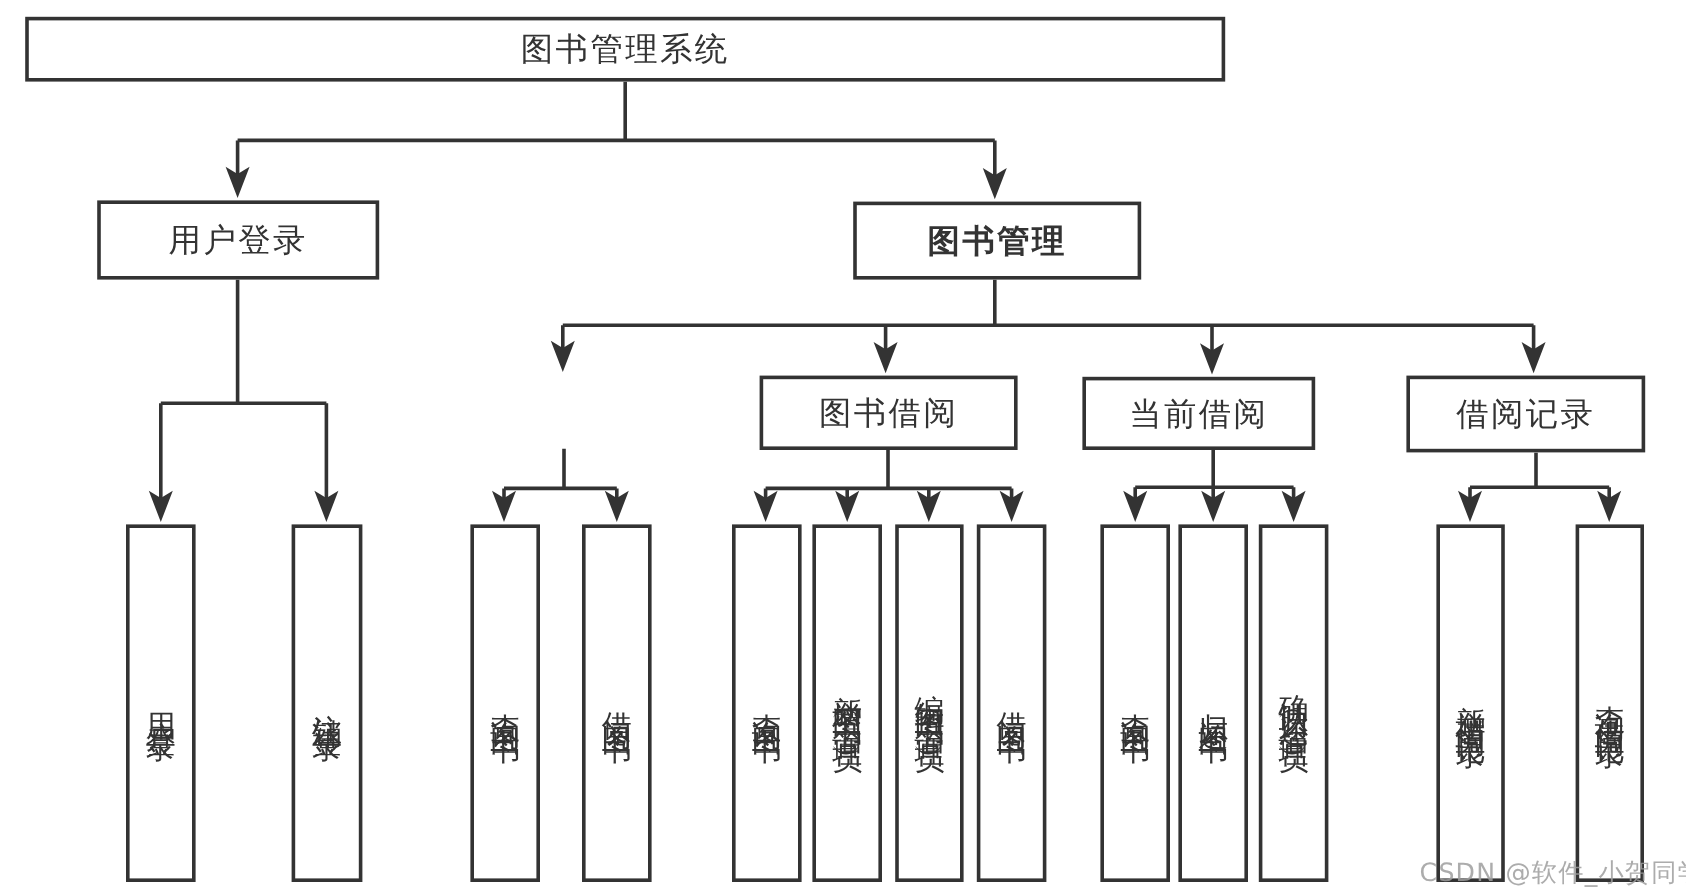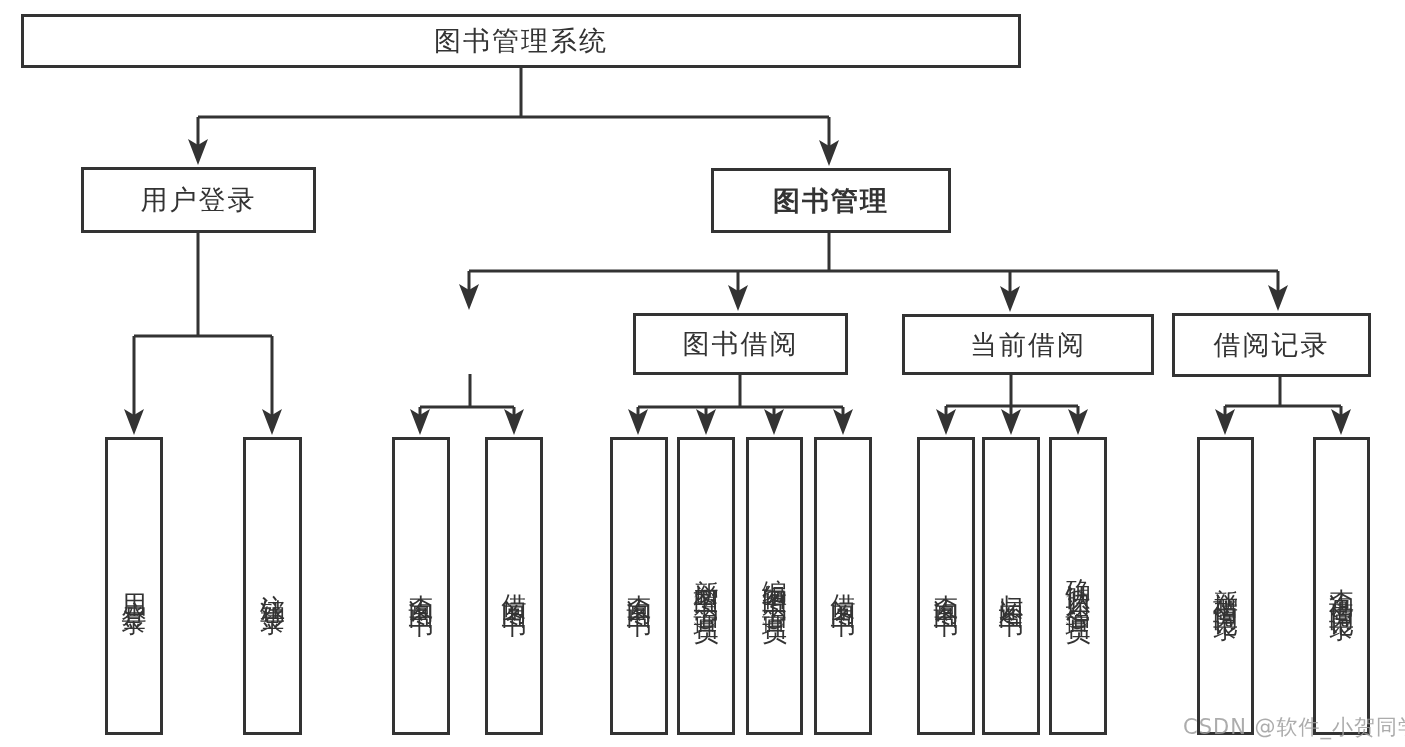--- a/index.html
+++ b/index.html
@@ -104,21 +104,21 @@
       <use href="#ah" x="1341" y="435"></use>
     </g>
   </svg>
 
   <div class="node h" style="left:21px; top:14px; width:1000px; height:54px;">图书管理系统</div>
 
   <div class="node h" style="left:81px; top:167px; width:235px; height:66px;">用户登录</div>
   <div class="node h" style="left:711px; top:168px; width:240px; height:65px;font-weight:bold;">图书管理</div>
 
   <div class="node h" style="left:633px; top:313px; width:215px; height:62px;">图书借阅</div>
-  <div class="node h" style="left:902px; top:314px; width:252px; height:61px;">当前借阅</div>
+  <div class="node h" style="left:902px; top:314px; width:194px; height:61px;">当前借阅</div>
   <div class="node h" style="left:1172px; top:313px; width:199px; height:64px;">借阅记录</div>
 
   <div class="node v" style="left:105px; top:437px; width:58px; height:298px;">用户登录</div>
   <div class="node v" style="left:243px; top:437px; width:59px; height:298px;">注销登录</div>
 
   <div class="node v" style="left:392px; top:437px; width:58px; height:298px;">查询图书</div>
   <div class="node v" style="left:485px; top:437px; width:58px; height:298px;">借阅图书</div>
 
   <div class="node v" style="left:610px; top:437px; width:58px; height:298px;">查询图书</div>
   <div class="node v" style="left:677px; top:437px; width:58px; height:298px;">新增图书（管理员）</div>

